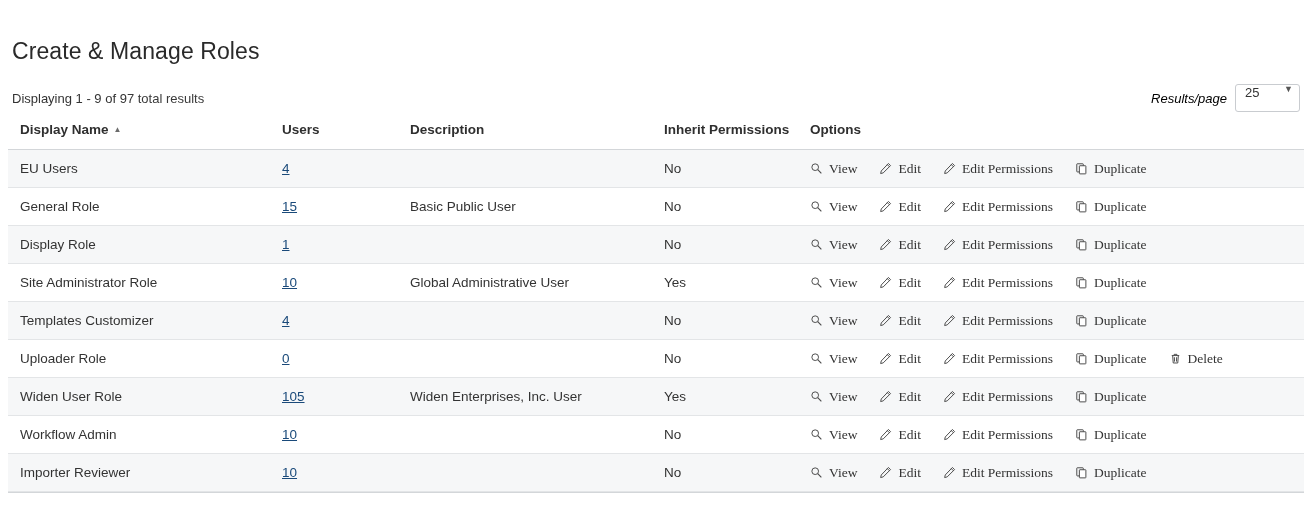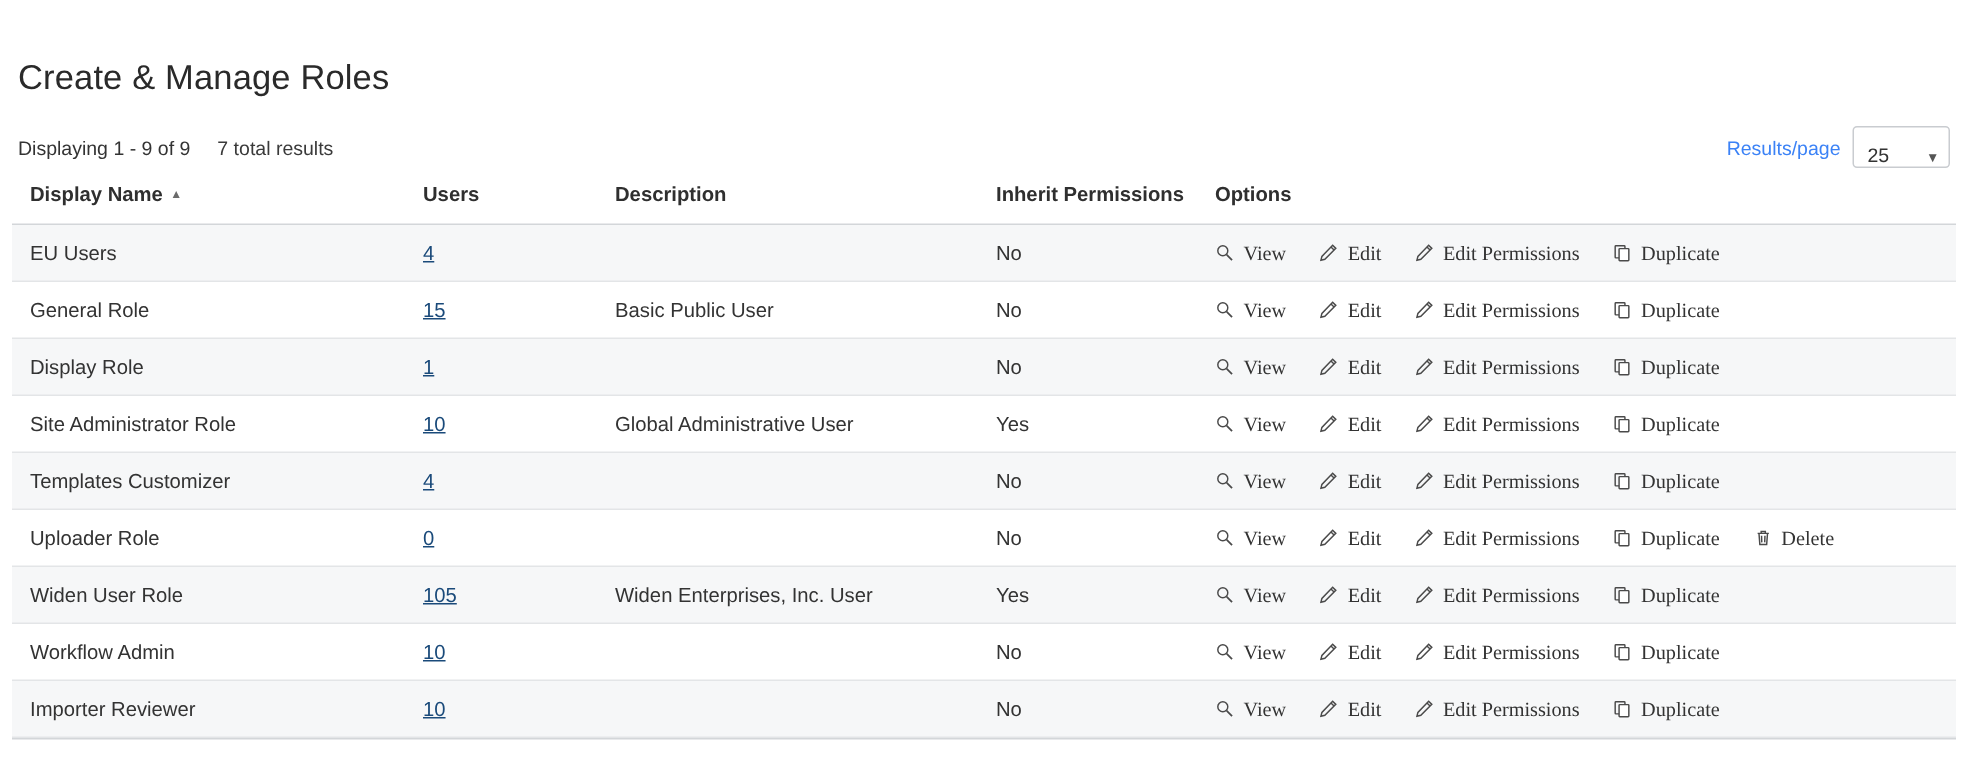--- a/index.html
+++ b/index.html
@@ -56,44 +56,44 @@
     display: flex;
     align-items: center;
     justify-content: space-between;
     padding: 16px 4px 10px 4px;
     font-size: 13px;
     color: #3a3a3a;
   }
   .subbar-left {
     display: flex;
     align-items: baseline;
-    gap: 18px;
   }
   .displaying {
     color: #333;
   }
   .total-results {
     color: #3a3a3a;
   }
   .subbar-right {
     display: flex;
     align-items: center;
     gap: 8px;
   }
   .rpp-label {
-    color: #3b82f6;
+    color: #000000;
     font-size: 13px;
+    font-style: italic;
   }
   .select-box {
     border: 1px solid #c9ccd0;
     border-radius: 3px;
     height: 26px;
     min-width: 48px;
     display: flex;
-    align-items: flex-end;
+    align-items: flex-start;
     justify-content: space-between;
     padding: 0 6px 0 9px;
     font-size: 13px;
     background: #fff;
     cursor: pointer;
     color: #333;
   }
   .select-box .caret {
     margin-left: 8px;
     font-size: 9px;

